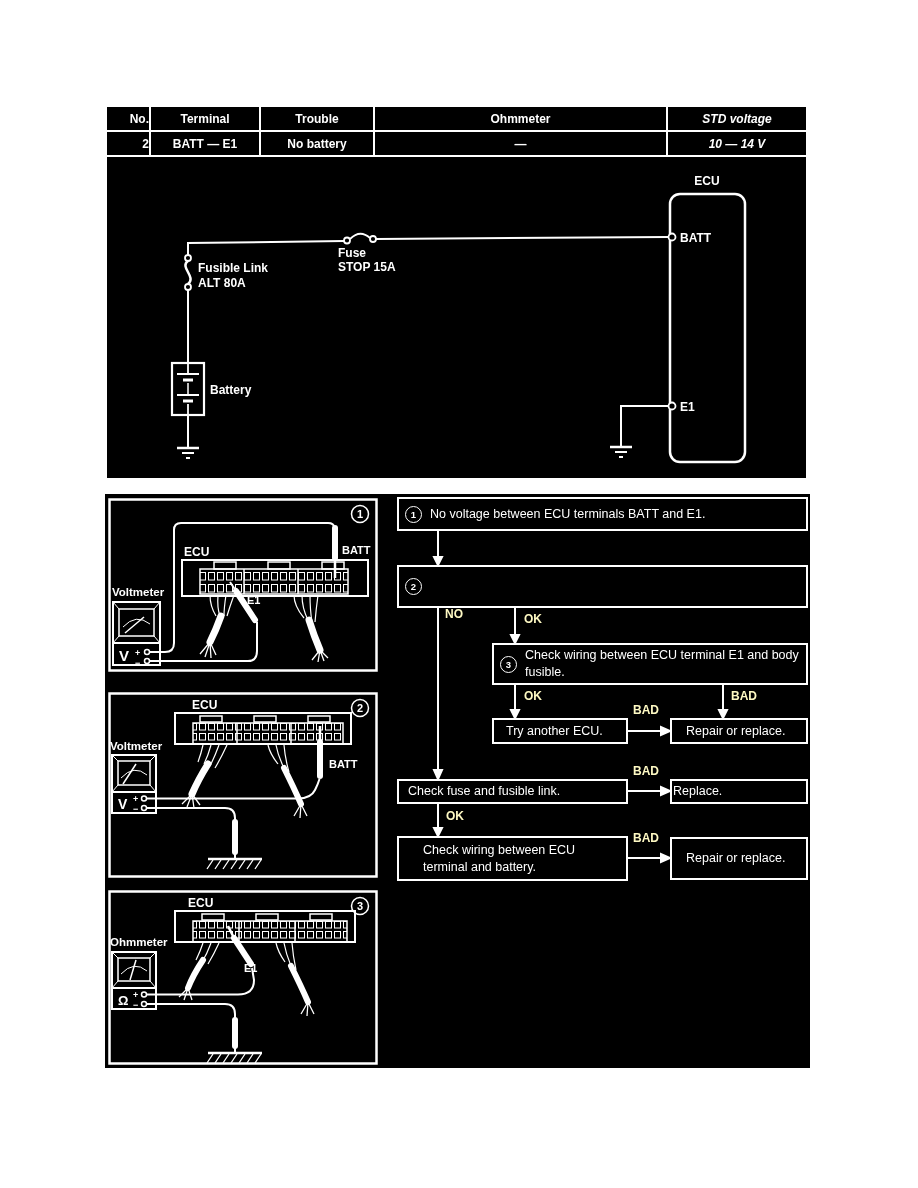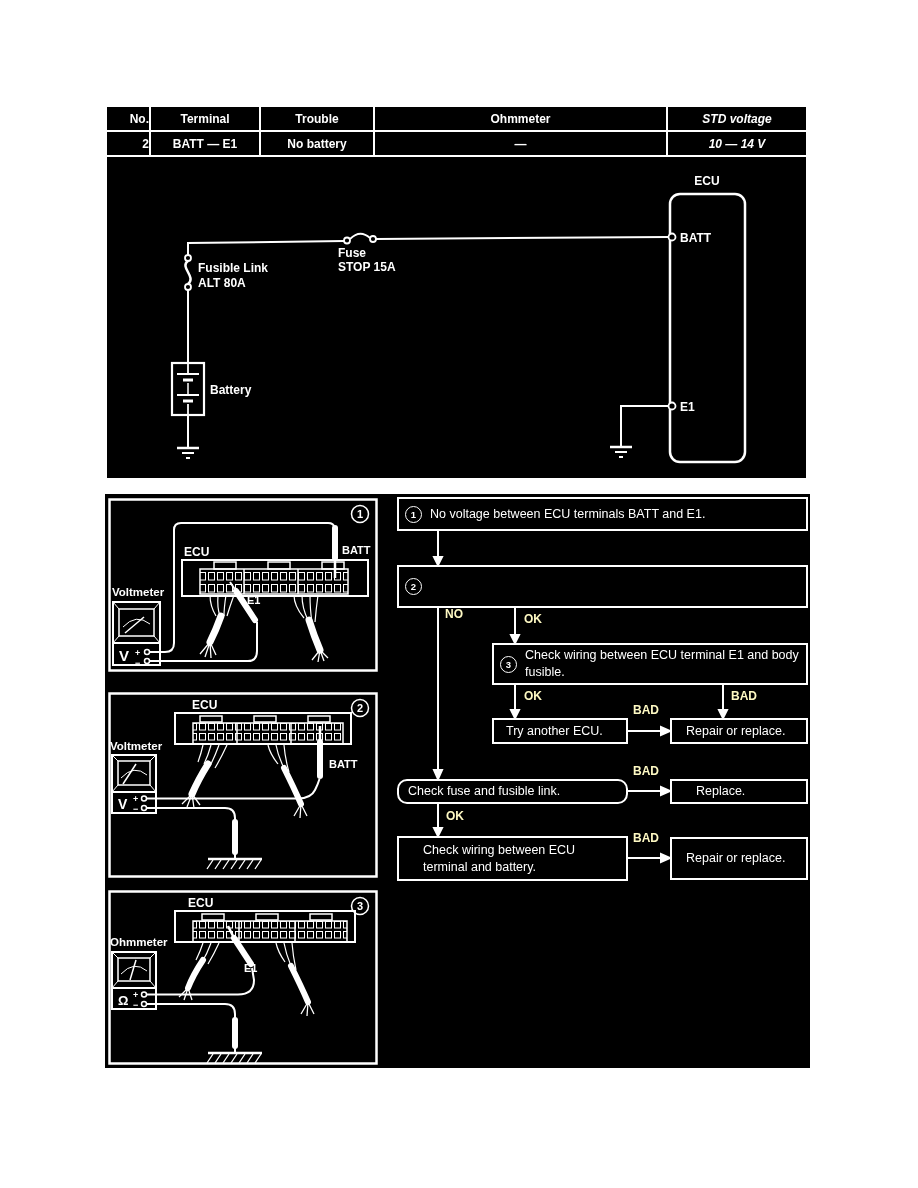--- a/index.html
+++ b/index.html
@@ -339,24 +339,24 @@
     <div class="fbox" style="left:387px;top:149px;width:316px;height:42px;">
       <span class="circ">3</span>
       <span>Check wiring between ECU terminal E1 and body fusible.</span>
     </div>
     <div class="fbox" style="left:387px;top:224px;width:136px;height:26px;padding-left:12px;">
       <span>Try another ECU.</span>
     </div>
     <div class="fbox" style="left:565px;top:224px;width:138px;height:26px;padding-left:14px;">
       <span>Repair or replace.</span>
     </div>
-    <div class="fbox" style="left:292px;top:285px;width:231px;height:25px;padding-left:9px;border-radius:10px;">
+    <div class="fbox" style="left:292px;top:285px;width:231px;height:25px;padding-left:9px;">
       <span>Check fuse and fusible link.</span>
     </div>
-    <div class="fbox" style="left:565px;top:285px;width:138px;height:25px;padding-left:24px;">
+    <div class="fbox" style="left:565px;top:285px;width:138px;height:25px;padding-left:1px;">
       <span>Replace.</span>
     </div>
     <div class="fbox" style="left:292px;top:342px;width:231px;height:45px;padding-left:24px;">
       <span>Check wiring between ECU terminal and battery.</span>
     </div>
     <div class="fbox" style="left:565px;top:343px;width:138px;height:43px;padding-left:14px;">
       <span>Repair or replace.</span>
     </div>
 
     <div class="flabel" style="left:340px;top:113px;">NO</div>

